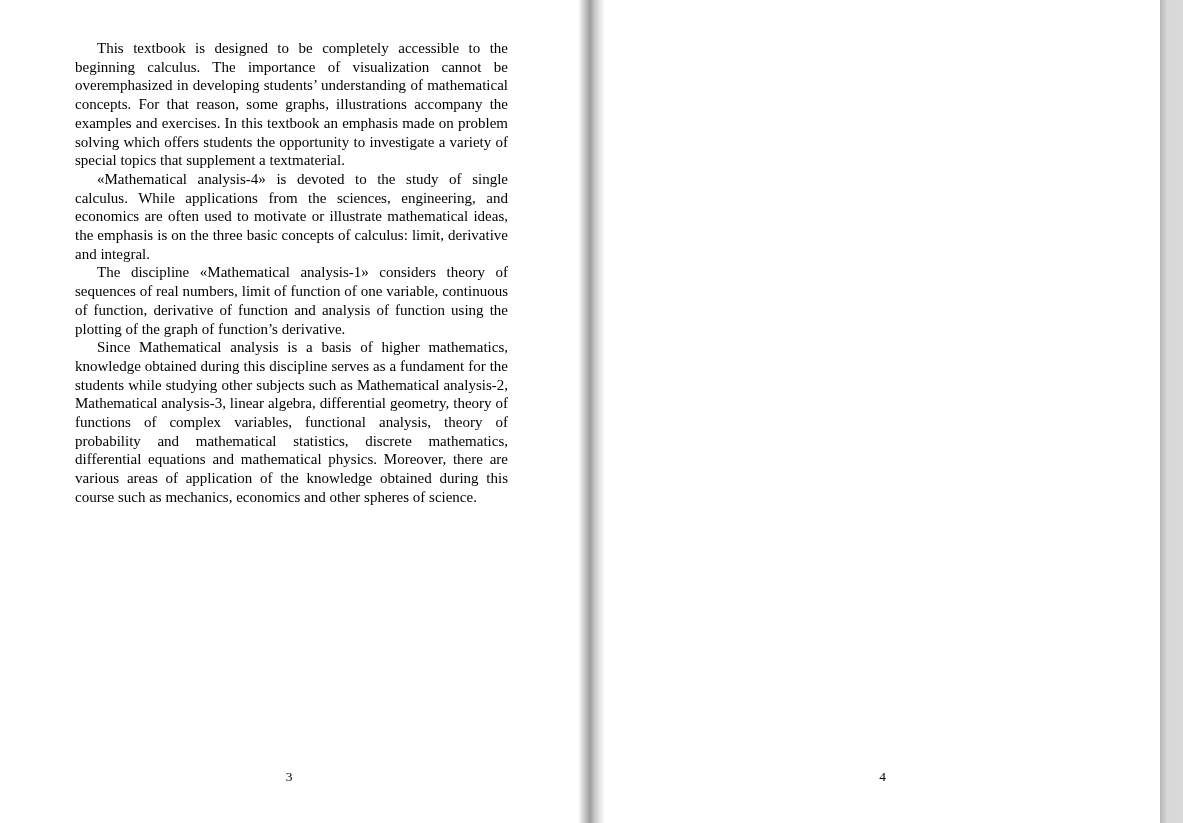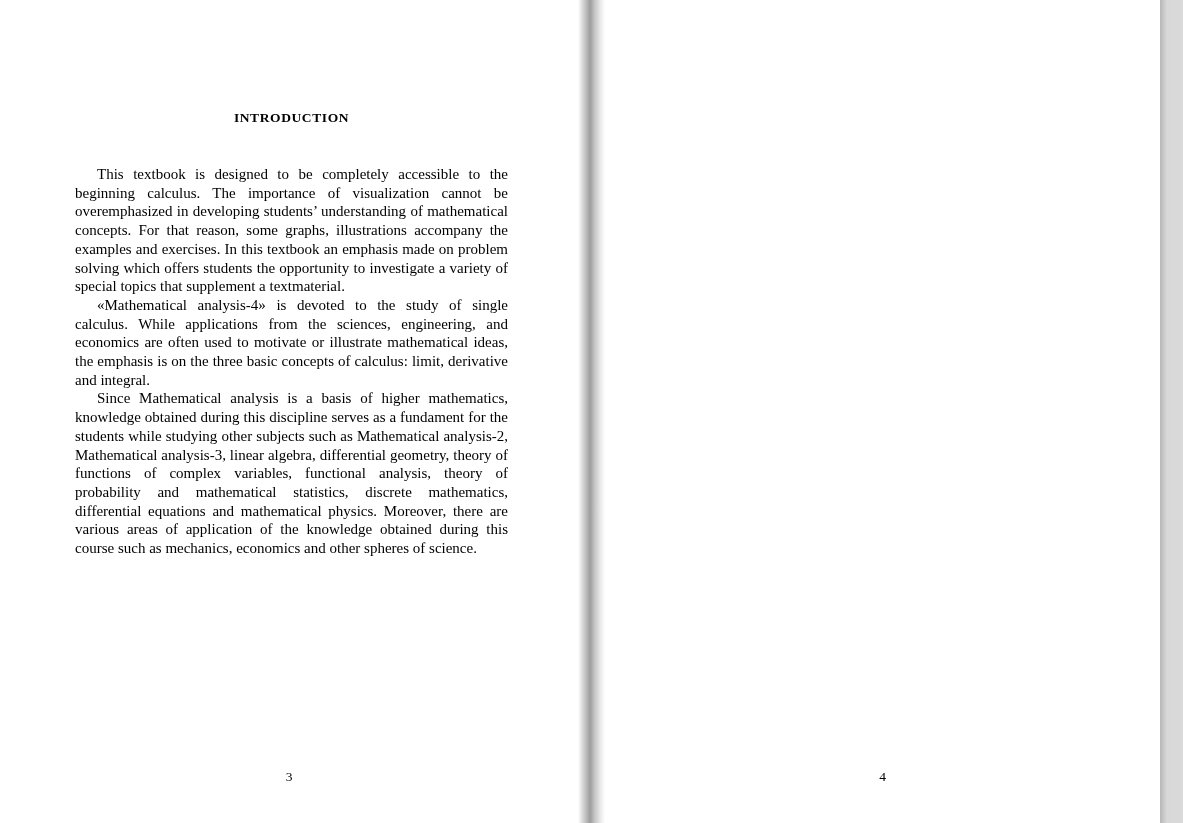--- a/index.html
+++ b/index.html
@@ -69,24 +69,24 @@
 </style>
 </head>
 <body>
 
 <div class="viewer">
 
   <div class="scan-artifact"></div>
 
   <div class="page page-left">
     <div class="col col-left">
-      <h1 class="intro-title">INTRODUCTION</h1>
       <div class="left-body">
         <p>This textbook is designed to be completely accessible to the beginning calculus. The importance of visualization cannot be overemphasized in developing students’ understanding of mathematical concepts. For that reason, some graphs, illustrations accompany the examples and exercises. In this textbook an emphasis made on problem solving which offers students the opportunity to investigate a variety of special topics that supplement a textmaterial.</p>
         <p>«Mathematical analysis-4» is devoted to the study of single calculus. While applications from the sciences, engineering, and economics are often used to motivate or illustrate mathematical ideas, the emphasis is on the three basic concepts of calculus: limit, derivative and integral.</p>
+        <p>The discipline «Mathematical analysis-1» considers theory of sequences of real numbers, limit of function of one variable, continuous of function, derivative of function and analysis of function using the plotting of the graph of function’s derivative.</p>
         <p>Since Mathematical analysis is a basis of higher mathematics, knowledge obtained during this discipline serves as a fundament for the students while studying other subjects such as Mathematical analysis-2, Mathematical analysis-3, linear algebra, differential geometry, theory of functions of complex variables, functional analysis, theory of probability and mathematical statistics, discrete mathematics, differential equations and mathematical physics. Moreover, there are various areas of application of the knowledge obtained during this course such as mechanics, economics and other spheres of science.</p>
       </div>
     </div>
     <div class="pageno">3</div>
   </div>
 
   <div class="spine"></div>
 
   <div class="page page-right">
 

